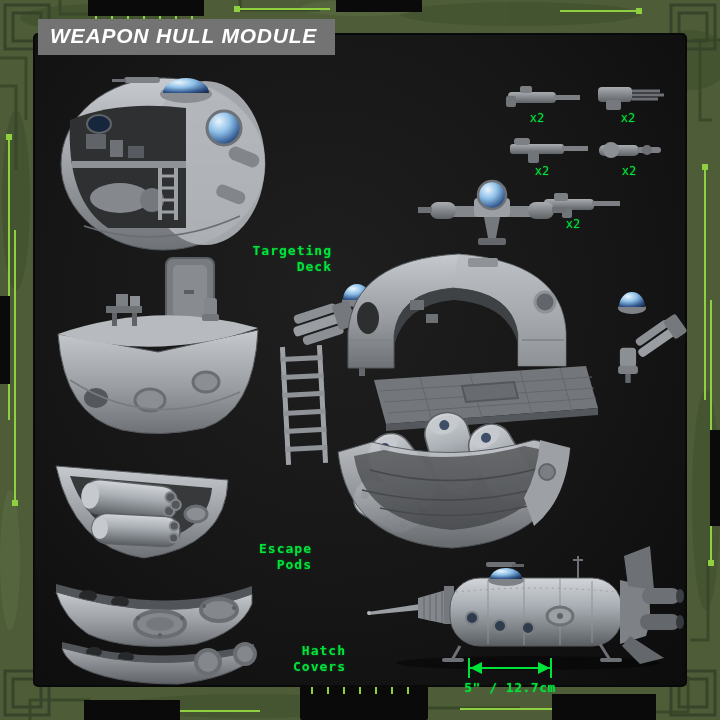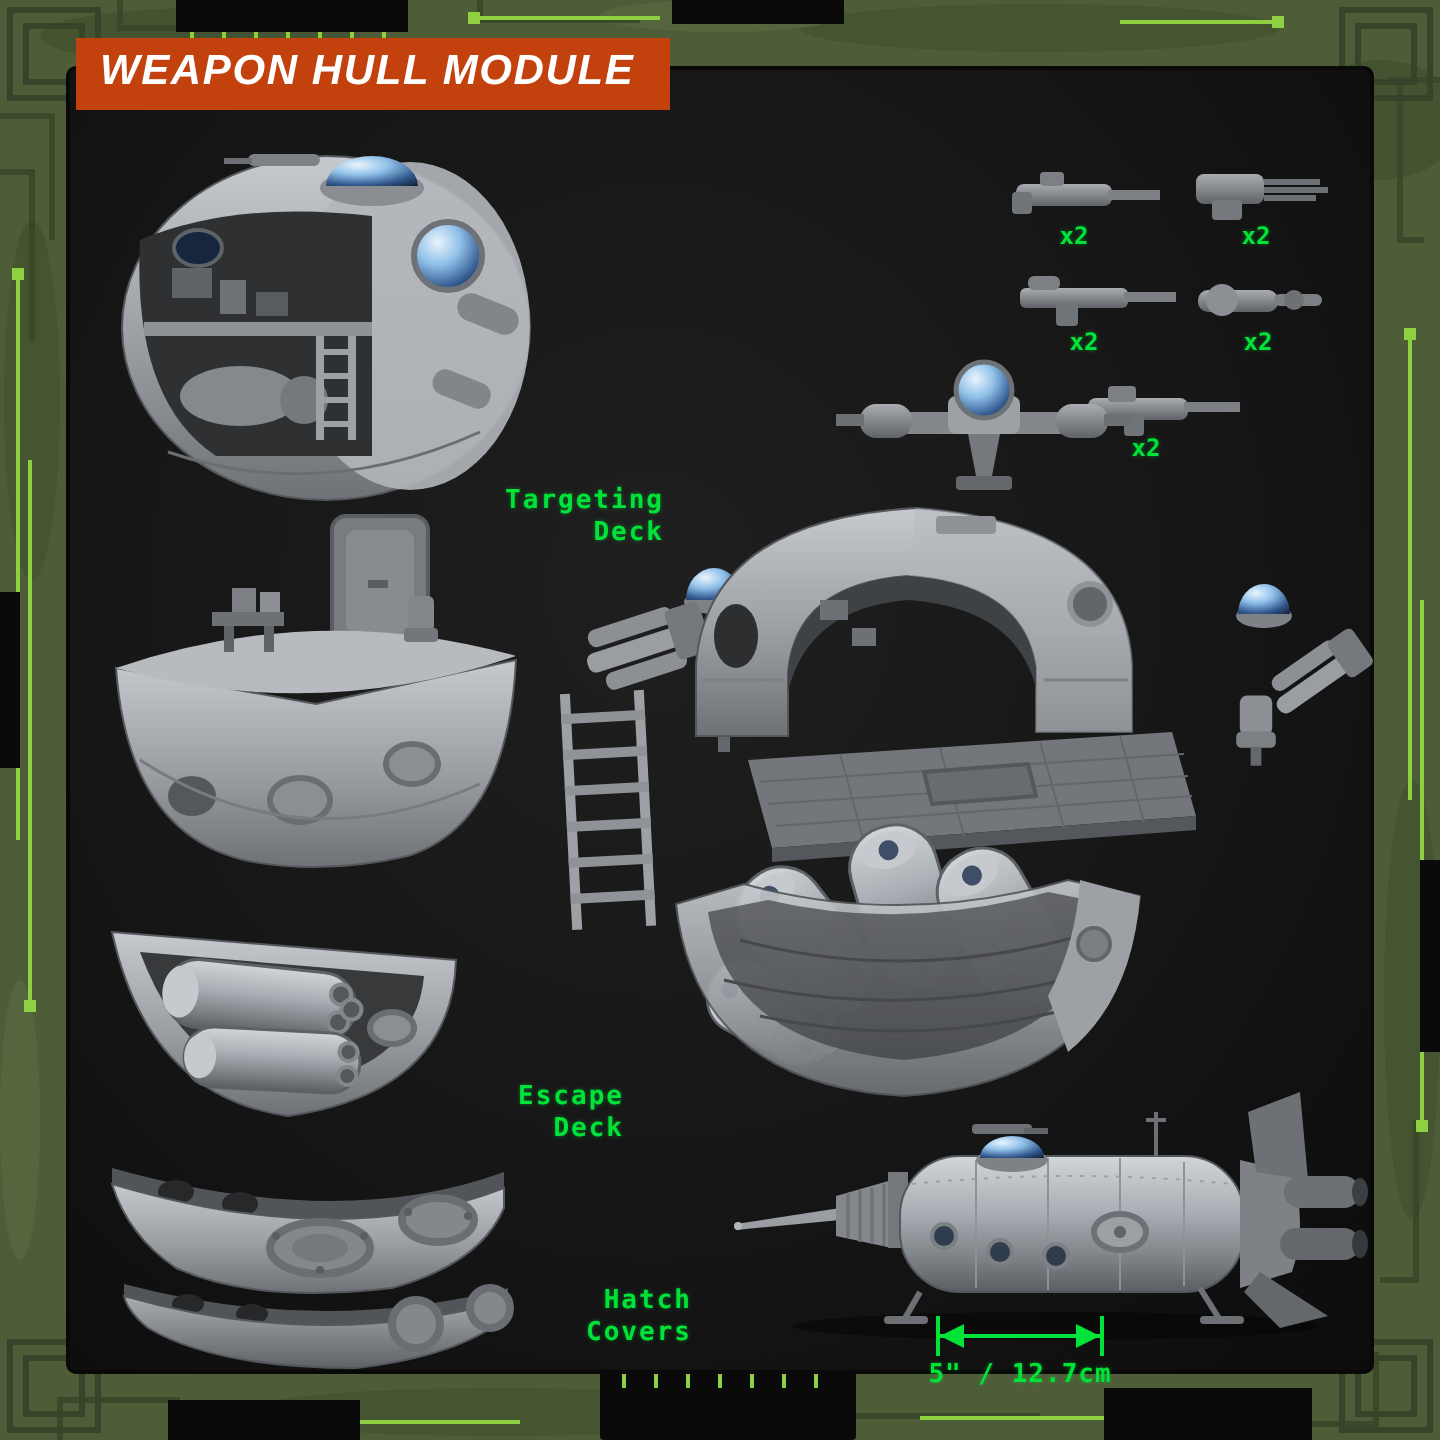--- a/index.html
+++ b/index.html
@@ -7,34 +7,34 @@
   body { font-family:"DejaVu Sans Mono", monospace; }
   .stage { position:relative; width:720px; height:720px; overflow:hidden; }
   .layer { position:absolute; inset:0; }
   .panel {
     position:absolute; left:33px; top:33px; width:654px; height:654px;
     background:radial-gradient(ellipse at 45% 40%, #1f1f1f 0%, #161616 55%, #0c0c0c 100%);
     border:2px solid #090909; border-radius:5px;
   }
   .title-banner {
     position:absolute; left:38px; top:19px; z-index:6;
-    background:#c2410c; color:#ffffff;
+    background:#737373; color:#ffffff;
     font-family:"Liberation Sans", sans-serif; font-weight:bold; font-style:italic;
     font-size:21px; letter-spacing:0.8px; padding:5px 18px 7px 12px;
   }
   .callout {
     position:absolute; z-index:5; color:#00e43a;
     font-family:"DejaVu Sans Mono", monospace; font-weight:bold;
     font-size:13px; line-height:16px; text-align:right;
     white-space:pre-line; letter-spacing:1px;
     text-shadow:0 0 2px rgba(0,228,58,0.45);
   }
   .qty {
     position:absolute; z-index:5; width:36px; color:#00e43a;
-    font-weight:bold; font-size:12px; text-align:center;
+    font-weight:normal; font-size:12px; text-align:center;
     text-shadow:0 0 2px rgba(0,228,58,0.45);
   }
   .scale-label {
     position:absolute; z-index:5; left:445px; top:680px; width:130px;
     color:#00e43a; font-weight:bold; font-size:13px; text-align:center;
     letter-spacing:0.5px; text-shadow:0 0 2px rgba(0,228,58,0.45);
   }
   svg { display:block; }
   .scene { z-index:4; pointer-events:none; }
   .frame { z-index:1; }
@@ -394,21 +394,21 @@
       <path d="M470,668 H550" stroke-width="2"></path>
       <path d="M469,658 V678 M551,658 V678" stroke-width="2"></path>
       <polygon points="470,668 482,662 482,674" stroke="none"></polygon>
       <polygon points="550,668 538,662 538,674" stroke="none"></polygon>
     </g>
   </svg>
 
   <div class="callout" style="left:232px; top:243px; width:100px;">Targeting
 Deck</div>
   <div class="callout" style="left:212px; top:541px; width:100px;">Escape
-Deck</div>
+Pods</div>
   <div class="callout" style="left:246px; top:643px; width:100px;">Hatch
 Covers</div>
 
   <div class="qty" style="left:519px; top:111px;">x2</div>
   <div class="qty" style="left:610px; top:111px;">x2</div>
   <div class="qty" style="left:524px; top:164px;">x2</div>
   <div class="qty" style="left:611px; top:164px;">x2</div>
   <div class="qty" style="left:555px; top:217px;">x2</div>
 
   <div class="scale-label">5" / 12.7cm</div>

